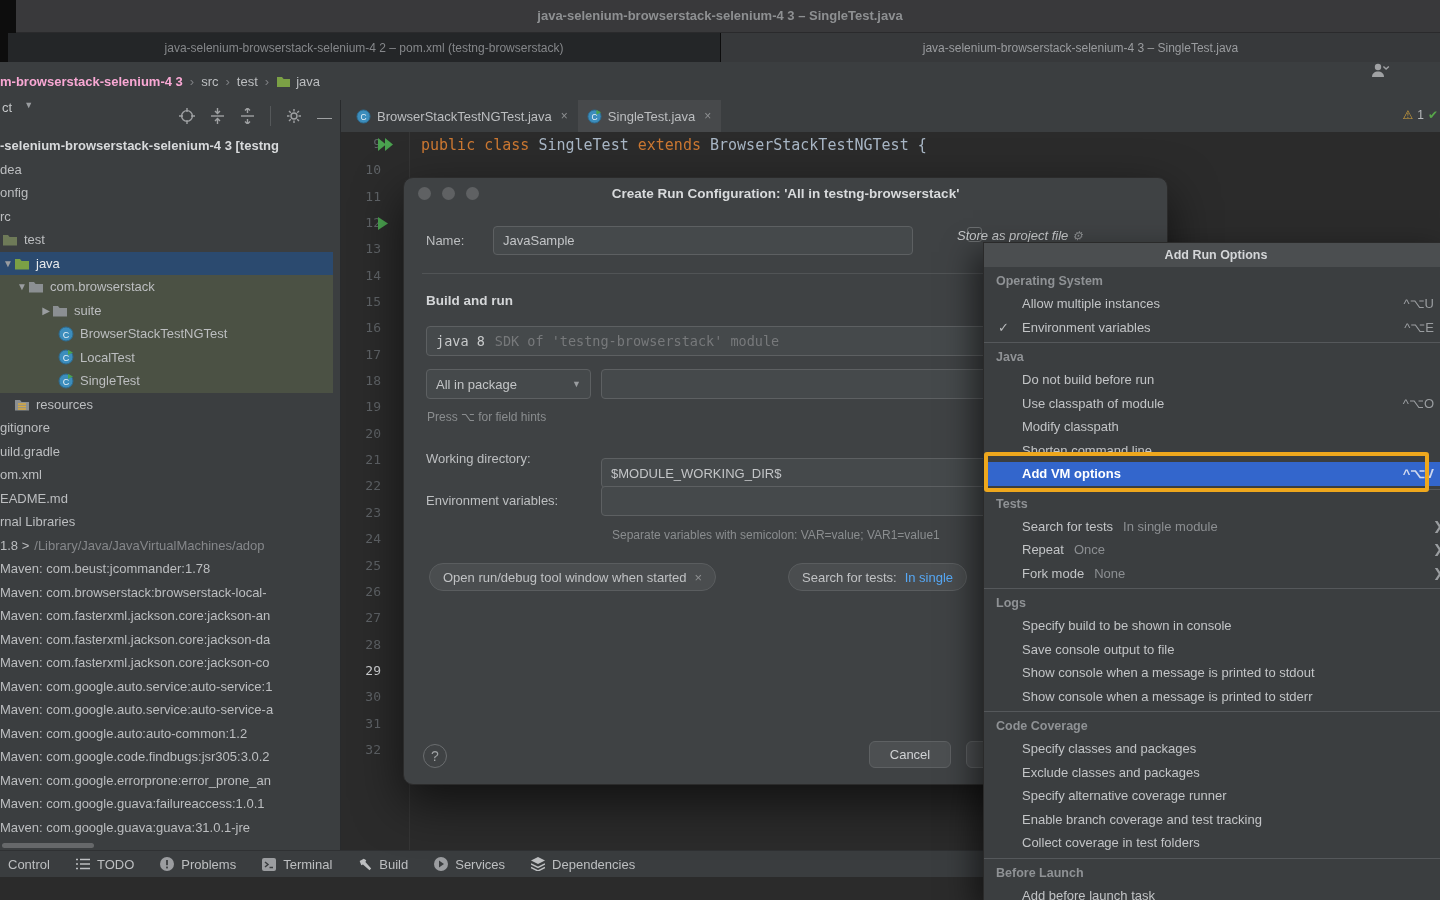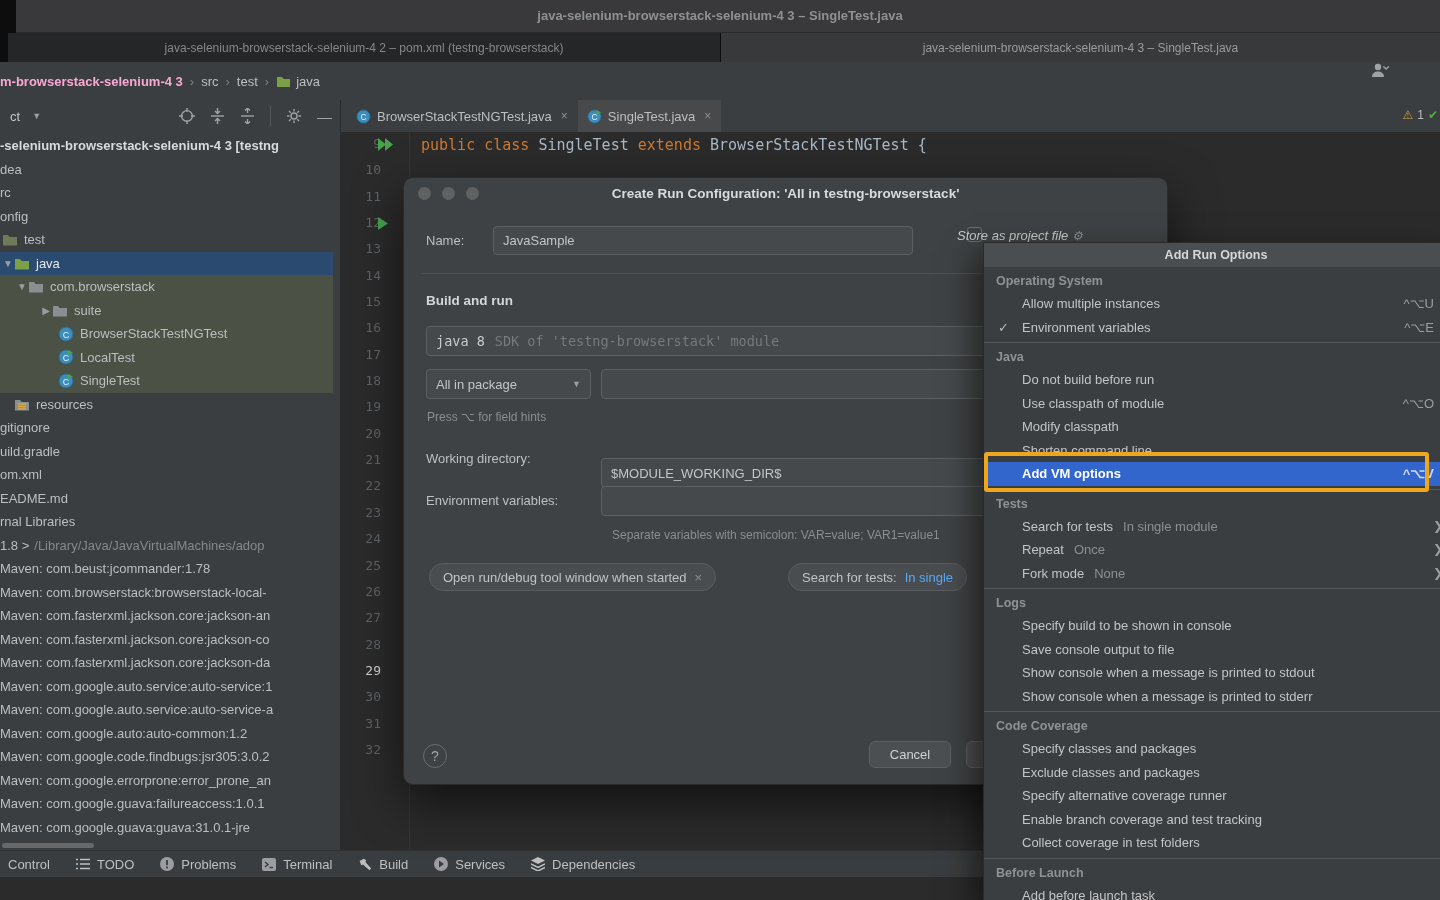--- a/index.html
+++ b/index.html
@@ -23,21 +23,21 @@
   .crumbs .sep { margin:0 7px; color:#7d7f82; }
   .tb-right { position:absolute; right:6px; top:0; height:38px; display:flex; align-items:center; gap:14px;flex-direction:column; }
   .tb-divider { width:1px; height:20px; background:#55585a; }
   .cfg-box { border:1px solid #5e6163; border-radius:5px; height:26px; padding:0 10px; display:flex; align-items:center; gap:8px; color:#c3c5c7; font-size:13px; }
   .cfg-box .dd { font-size:9px; color:#9a9da0; }
   .ic { display:inline-flex; align-items:center; justify-content:center; }
   .stop-sq { width:12px; height:12px; background:#6e7072; border-radius:2px; }
 
   
   .left-panel { position:absolute; left:0; top:100px; width:341px; height:750px; background:#3b3e40; border-right:1px solid #282a2c; }
-  .lp-head { position:absolute; left:0; top:0; width:100%; height:32px; display:flex; align-items:center; font-size:13px; color:#c5c7c9;padding-left:8px; }
+  .lp-head { position:absolute; left:0; top:0; width:100%; height:32px; display:flex; align-items:flex-start; font-size:13px; color:#c5c7c9; }
   .lp-head .proj { padding-left:2px; }
   .lp-head .dd { margin-left:12px; font-size:9px; color:#9a9da0; }
   .lp-icons { position:absolute; right:8px; top:0; height:32px; display:flex; align-items:center; gap:15px; color:#9fa1a3; }
   .tree { position:absolute; left:0; top:34px; width:341px; }
   .tr { display:flex; align-items:center; height:23.5px; font-size:13px; color:#bcbec0; white-space:nowrap; overflow:hidden; }
   .tr .gap { width:6px; flex:none; }
   .tr .chev { width:12px; flex:none; font-size:10px; color:#9a9da0; text-align:center; }
   .tr.b span.lbl { font-weight:bold; color:#d8dadc; }
   .tr.sel { background:#2b4a6f; color:#e8eaec; width:333px; }
   .tr.tint { background:rgba(96,104,74,0.45); width:333px; }
@@ -205,24 +205,24 @@
     </div>
 
     <div class="tree">
       <div class="tr b">
           <span class="lbl">-selenium-browserstack-selenium-4 3 [testng</span>
         </div>
       <div class="tr">
           <span class="lbl">dea</span>
         </div>
       <div class="tr">
+          <span class="lbl">onfig</span>
+        </div>
+      <div class="tr">
           <span class="lbl">rc</span>
-        </div>
-      <div class="tr">
-          <span class="lbl">onfig</span>
         </div>
       <div class="tr" style="padding-left:2px;">
           <span class="ic">
             <svg width="16" height="13" viewBox="0 0 16 13">
               <path d="M1 2h5l1.6 2H15v8.5H1z" fill="#6e7a58"></path>
             </svg>
           </span>
           <span class="gap"></span>
           <span class="lbl">test</span>
         </div>
@@ -320,24 +320,24 @@
       <div class="tr">
           <span class="lbl">Maven: com.beust:jcommander:1.78</span>
         </div>
       <div class="tr">
           <span class="lbl">Maven: com.browserstack:browserstack-local-</span>
         </div>
       <div class="tr">
           <span class="lbl">Maven: com.fasterxml.jackson.core:jackson-an</span>
         </div>
       <div class="tr">
+          <span class="lbl">Maven: com.fasterxml.jackson.core:jackson-da</span>
+        </div>
+      <div class="tr">
           <span class="lbl">Maven: com.fasterxml.jackson.core:jackson-co</span>
-        </div>
-      <div class="tr">
-          <span class="lbl">Maven: com.fasterxml.jackson.core:jackson-da</span>
         </div>
       <div class="tr">
           <span class="lbl">Maven: com.google.auto.service:auto-service:1</span>
         </div>
       <div class="tr">
           <span class="lbl">Maven: com.google.auto.service:auto-service-a</span>
         </div>
       <div class="tr">
           <span class="lbl">Maven: com.google.auto:auto-common:1.2</span>
         </div>

